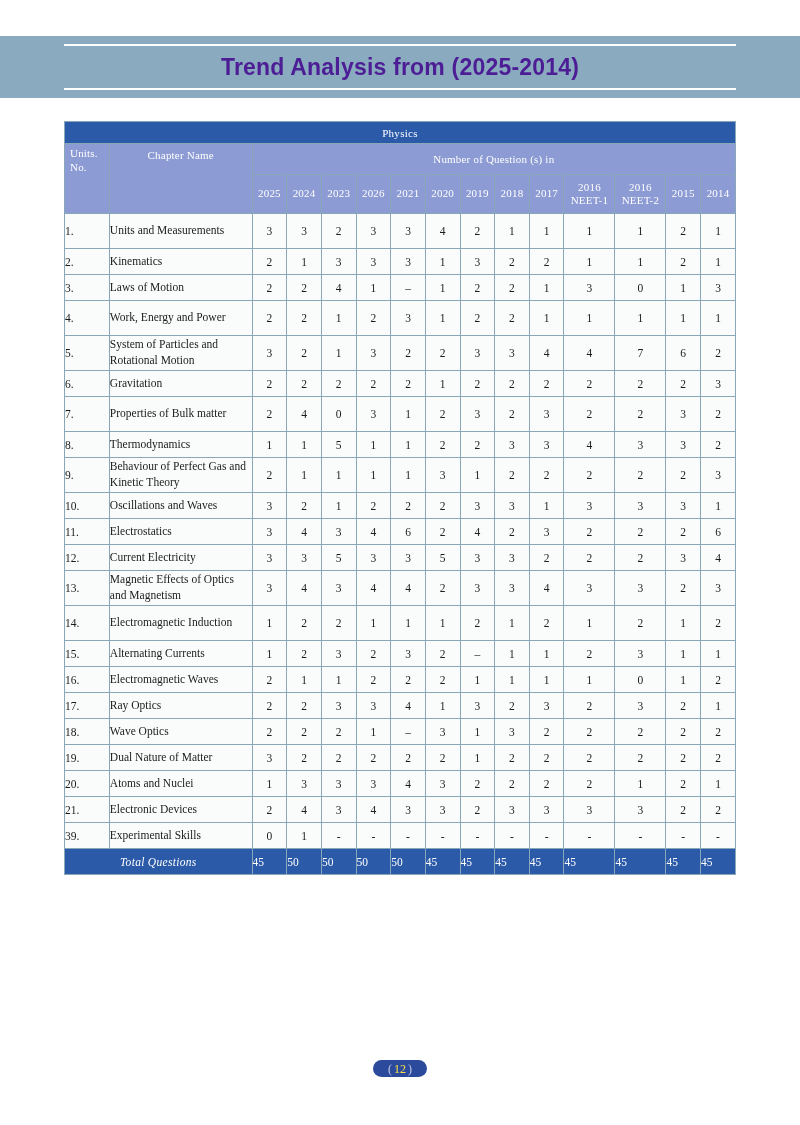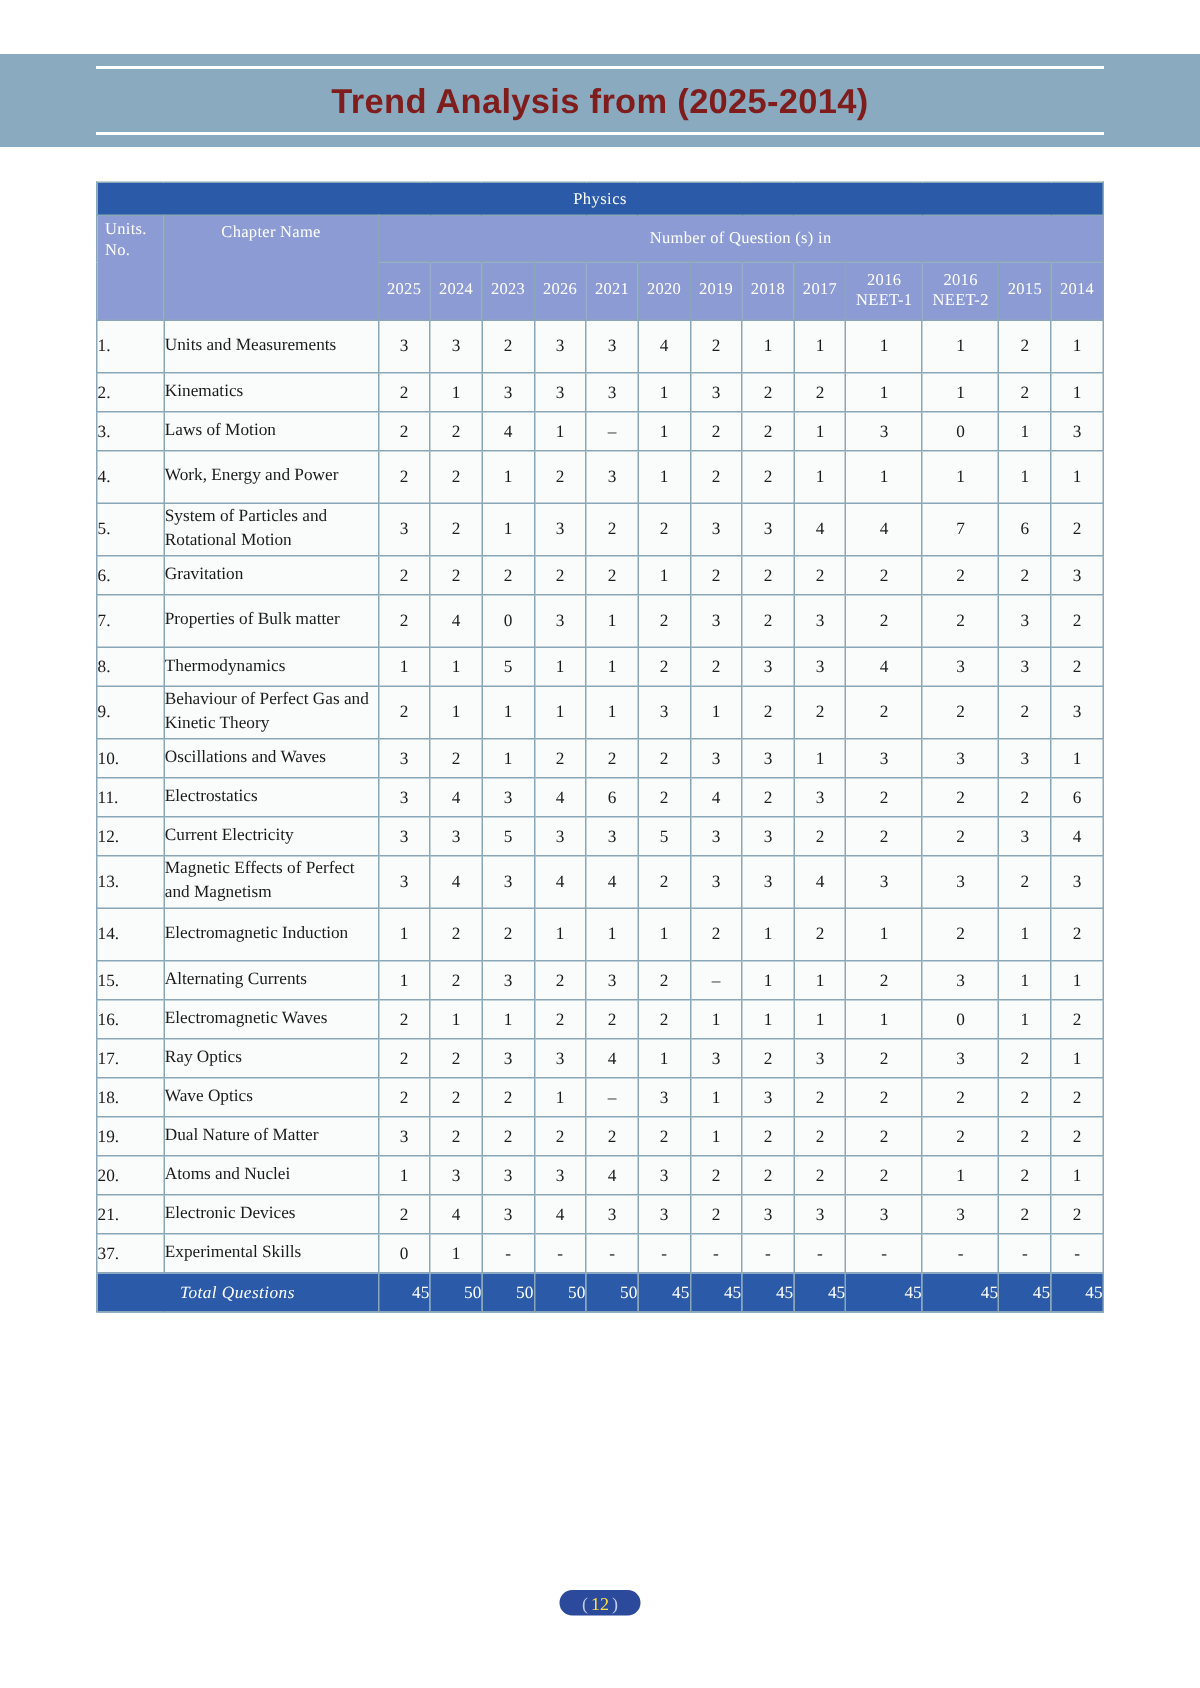--- a/index.html
+++ b/index.html
@@ -33,21 +33,21 @@
     width: 672px;
     height: 2px;
     background: #ffffff;
   }
   .title-rule.top { top: 8px; }
   .title-rule.bottom { bottom: 8px; }
   .title-text {
     font-family: "Liberation Sans", sans-serif;
     font-weight: bold;
     font-size: 23px;
-    color: #7f1d1d;
+    color: #4c1d95;
     letter-spacing: 0.2px;
     white-space: nowrap;
   }
 
   
   .table-wrap {
     position: absolute;
     top: 121px;
     left: 64px;
     width: 672px;
@@ -126,21 +126,21 @@
   }
   tr.r1 td { height: 34px; }
   tr.r2 td { height: 25px; }
 
   
   .totals td {
     background: #2a5aa8;
     color: #ffffff;
     font-size: 11.5px;
     height: 25px;
-    text-align: right;
+    text-align: left;
     border-color: #2a5aa8;
   }
   .totals td.totals-label {
     text-align: center;
     letter-spacing: 0.3px;
     font-style: italic;
   }
 
   
   .page-badge {
@@ -458,21 +458,21 @@
           <td class="num-cell">3</td>
           <td class="num-cell">3</td>
           <td class="num-cell">2</td>
           <td class="num-cell">2</td>
           <td class="num-cell">2</td>
           <td class="num-cell">3</td>
           <td class="num-cell">4</td>
         </tr>
         <tr class="r1">
           <td class="unit-cell">13.</td>
-          <td class="chapter-cell">Magnetic Effects of Perfect and Magnetism</td>
+          <td class="chapter-cell">Magnetic Effects of Optics and Magnetism</td>
           <td class="num-cell">3</td>
           <td class="num-cell">4</td>
           <td class="num-cell">3</td>
           <td class="num-cell">4</td>
           <td class="num-cell">4</td>
           <td class="num-cell">2</td>
           <td class="num-cell">3</td>
           <td class="num-cell">3</td>
           <td class="num-cell">4</td>
           <td class="num-cell">3</td>
@@ -610,21 +610,21 @@
           <td class="num-cell">3</td>
           <td class="num-cell">2</td>
           <td class="num-cell">3</td>
           <td class="num-cell">3</td>
           <td class="num-cell">3</td>
           <td class="num-cell">3</td>
           <td class="num-cell">2</td>
           <td class="num-cell">2</td>
         </tr>
         <tr class="r2">
-          <td class="unit-cell">37.</td>
+          <td class="unit-cell">39.</td>
           <td class="chapter-cell">Experimental Skills</td>
           <td class="num-cell">0</td>
           <td class="num-cell">1</td>
           <td class="num-cell">-</td>
           <td class="num-cell">-</td>
           <td class="num-cell">-</td>
           <td class="num-cell">-</td>
           <td class="num-cell">-</td>
           <td class="num-cell">-</td>
           <td class="num-cell">-</td>

